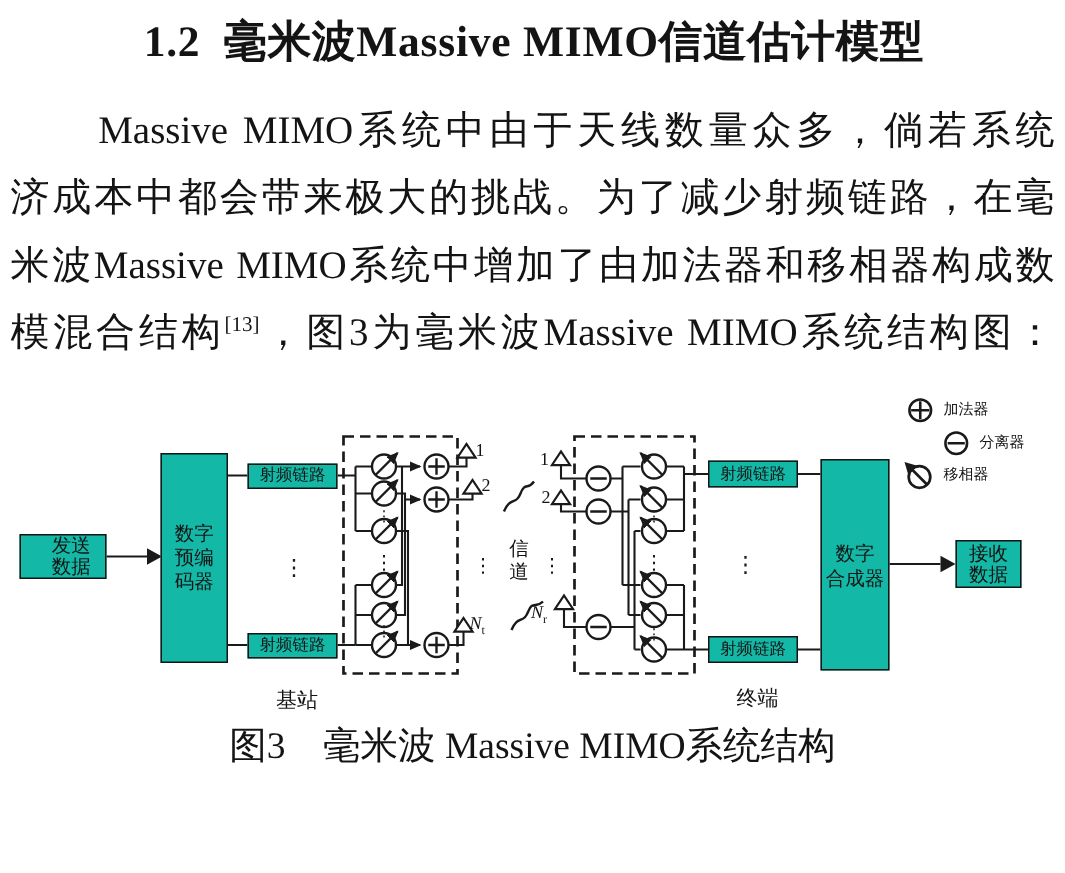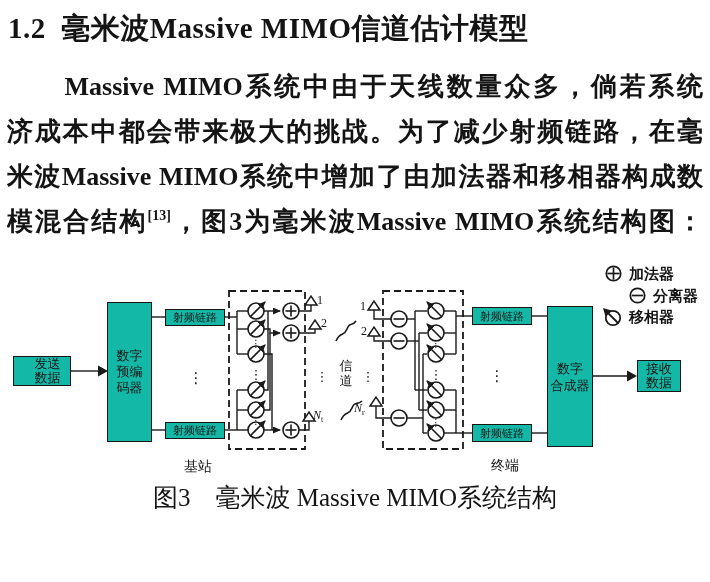--- a/index.html
+++ b/index.html
@@ -1,34 +1,34 @@
 <!DOCTYPE html>
 <html><head>
 <meta charset="utf-8">
 <style>
   html,body{margin:0;padding:0;background:#fff;}
   .page{position:relative;width:710px;height:582px;background:#fff;overflow:hidden;
         font-family:"Liberation Serif","DejaVu Serif",serif;color:#141414;}
   h1.heading{margin:9px 6px 0 8px;font-size:29px;line-height:38px;font-weight:bold;
-        white-space:pre;letter-spacing:.5px;}
-  .para{margin:17px 7px 0 7px;font-weight:bold;}
+        white-space:pre;letter-spacing:.5px;text-align:center;}
+  .para{margin:17px 7px 0 7px;}
   .pline{font-size:26px;height:45px;line-height:45px;overflow:hidden;text-align:justify;}
   .pline::after{content:"";display:inline-block;width:100%;height:0;vertical-align:top;}
   .pline sup{font-size:14px;line-height:0;}
   .diagram{position:relative;width:710px;height:222px;margin-top:15px;}
   .diagram svg.wiring{position:absolute;left:0;top:0;}
   .box{position:absolute;box-sizing:border-box;border:1.6px solid #151515;background:#14b8a6;
        display:flex;align-items:center;justify-content:center;text-align:center;
        white-space:pre-line;}
   .lbl{position:absolute;white-space:pre-line;text-align:center;}
   .ant-lbl{position:absolute;font-size:12px;line-height:12px;font-style:normal;}
   .ant-lbl i{font-style:italic;}
   .ant-lbl sub{font-size:8px;}
   .legend-row{position:absolute;display:flex;align-items:center;gap:6px;}
-  .legend-row .txt{font-size:15px;line-height:14px;font-weight:bold;}
+  .legend-row .txt{font-size:10px;line-height:14px;}
   .caption{margin-top:2px;text-align:center;font-size:25px;line-height:30px;}
 </style>
 </head>
 <body>
 
 <div class="page">
 
   <h1 class="heading">1.2  毫米波Massive MIMO信道估计模型</h1>
 
   <div class="para">

